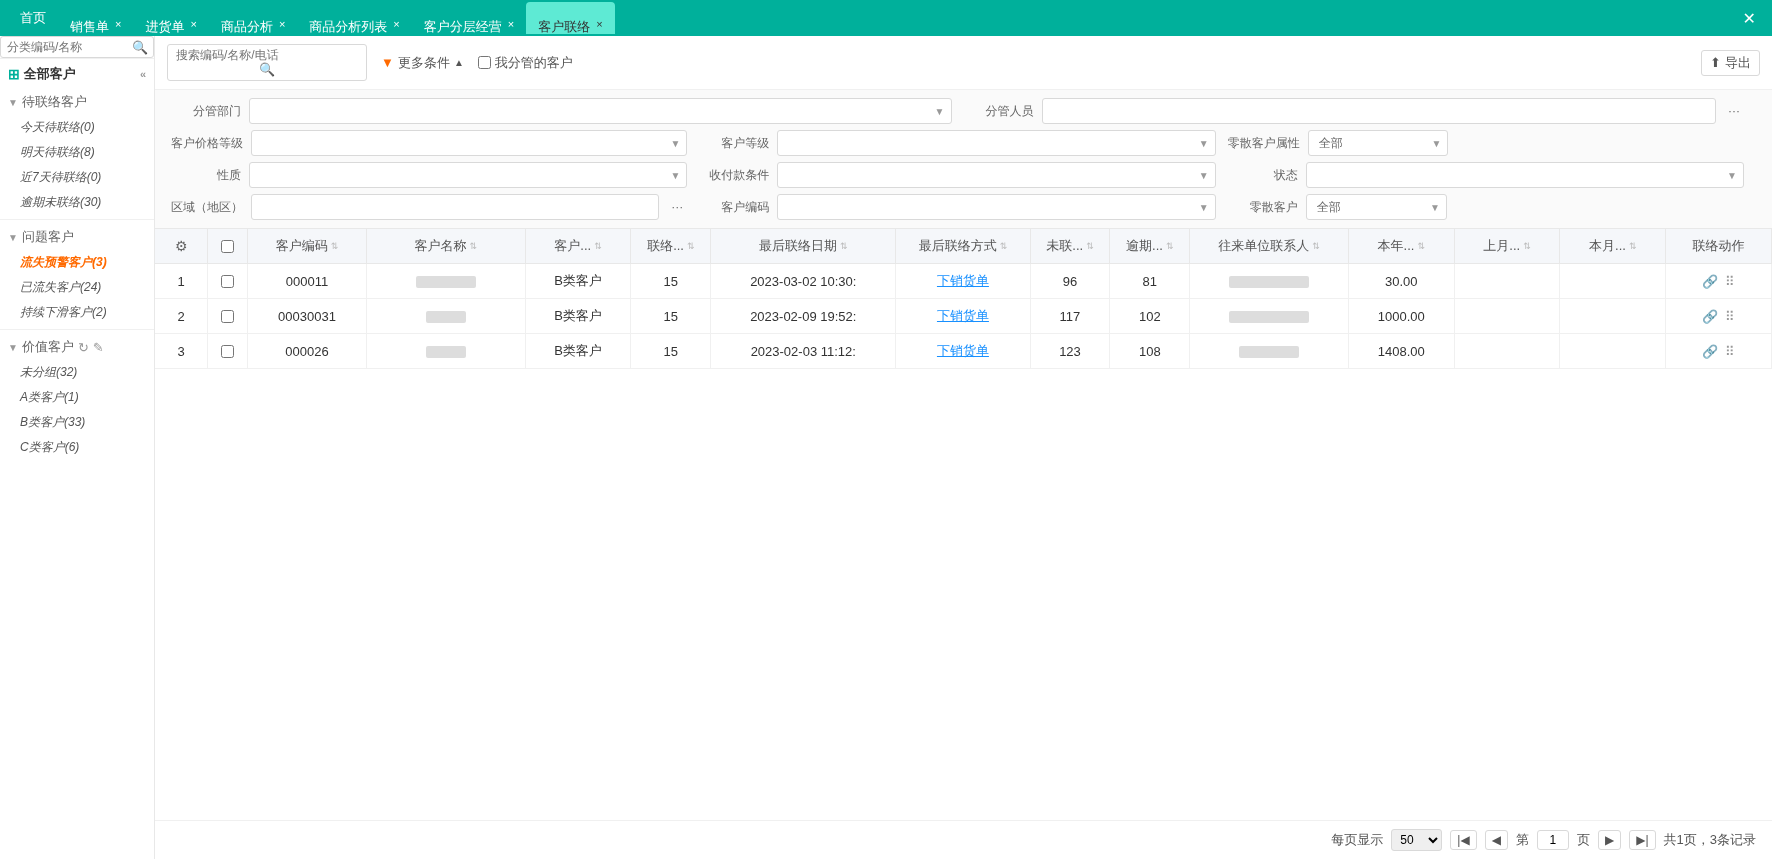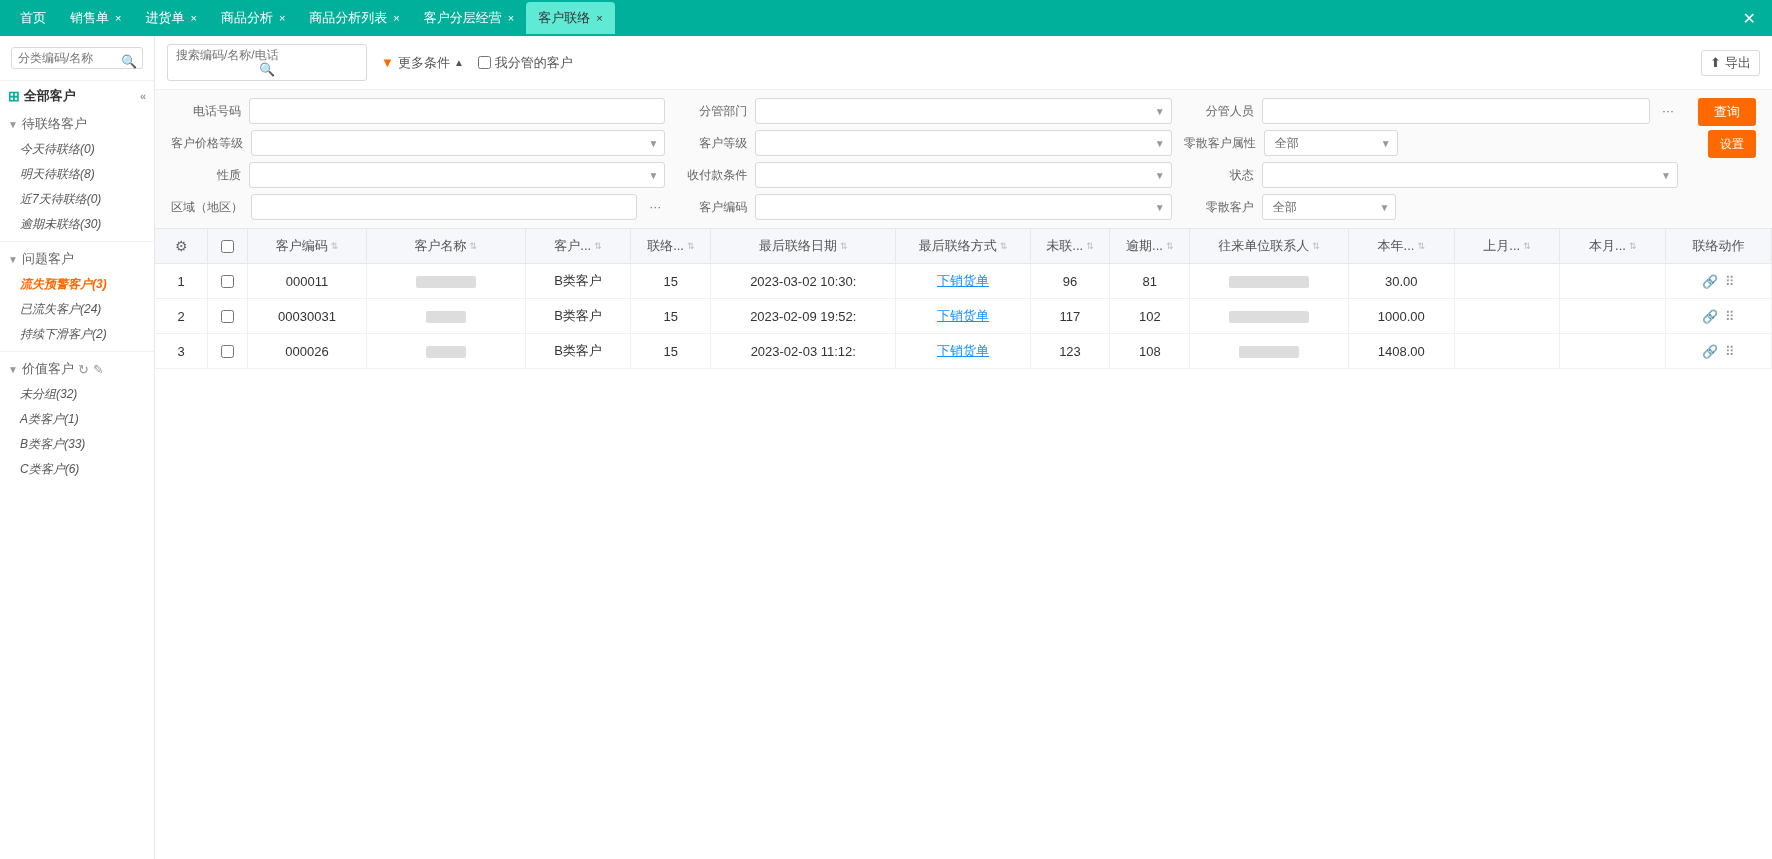--- a/index.html
+++ b/index.html
@@ -9,21 +9,21 @@
     .top-nav {
       background: #00b09b;
       height: 36px;
       display: flex;
       align-items: center;
       padding: 0 8px;
       color: white;
     }
     .nav-tab {
       display: flex;
-      align-items: center;
+      align-items: flex-start;
       padding: 16px 12px;
       height: 20px;
       color: white;
       cursor: pointer;
       font-size: 13px;
       white-space: nowrap;
     }
     .nav-tab.active {
       background: #5eead4;
       color: #333;
@@ -58,22 +58,22 @@
     .sidebar {
       width: 155px;
       background: #fff;
       border-right: 1px solid #e8e8e8;
       display: flex;
       flex-direction: column;
       overflow-y: auto;
     }
     .sidebar-search {
       display: flex;
-      align-items: flex-end;
-      padding: 11px;
+      align-items: center;
+      padding: 0;
       border-bottom: 1px solid #f0f0f0;
     }
     .sidebar-search input {
       border: 1px solid #d9d9d9;
       border-radius: 3px;
       padding: 3px 6px;
       font-size: 12px;
       width: 100%;
       outline: none;
     }
@@ -541,24 +541,20 @@
         <span>导出</span>
       </div>
     </div>
 
     <div class="filter-panel">
       <div style="display:flex;">
         <div style="flex:1;">
 
           <div class="filter-row">
             <div class="filter-cell">
-              <span class="filter-label">电话号码</span>
-              <input class="filter-input" type="text" style="flex: 1 1 0%;">
-            </div>
-            <div class="filter-cell">
               <span class="filter-label">分管部门</span>
               <div class="filter-select">
                 <span></span>
                 <span class="down-arrow">▼</span>
               </div>
             </div>
             <div class="filter-cell">
               <span class="filter-label">分管人员</span>
               <input class="filter-input" type="text" style="flex: 1 1 0%;">
               <span class="filter-more-btn">···</span>
@@ -627,24 +623,20 @@
               </div>
             </div>
             <div class="filter-cell">
               <span class="filter-label">零散客户</span>
               <div class="filter-select" style="flex:0.3;">
                 <span class="filter-inline-label">全部</span>
                 <span class="down-arrow">▼</span>
               </div>
             </div>
           </div>
-        </div>
-        <div class="query-settings-col">
-          <button class="query-btn">查询</button>
-          <button class="settings-btn">设置</button>
         </div>
       </div>
     </div>
 
     <div class="table-container">
       <table class="data-table">
         <thead>
           <tr>
             <th class="col-num">
               <span class="settings-gear">⚙</span>
@@ -825,15 +817,31 @@
               <div class="action-icons">
                 <span class="action-icon">🔗</span>
                 <span class="action-icon">⠿</span>
               </div>
             </td>
           </tr>
         </tbody>
       </table>
     </div>
 
+    <div class="pagination-bar">
+      <span>每页显示</span>
+      <select class="page-size-select">
+        <option>50</option>
+        <option>100</option>
+        <option>200</option>
+      </select>
+      <button class="page-btn">|◀</button>
+      <button class="page-btn">◀</button>
+      <span>第</span>
+      <input class="page-input" type="text" value="1" style="">
+      <span>页</span>
+      <button class="page-btn">▶</button>
+      <button class="page-btn">▶|</button>
+      <span>共1页，3条记录</span>
+    </div>
 
   </div>
 </div>
 
 </body></html>

